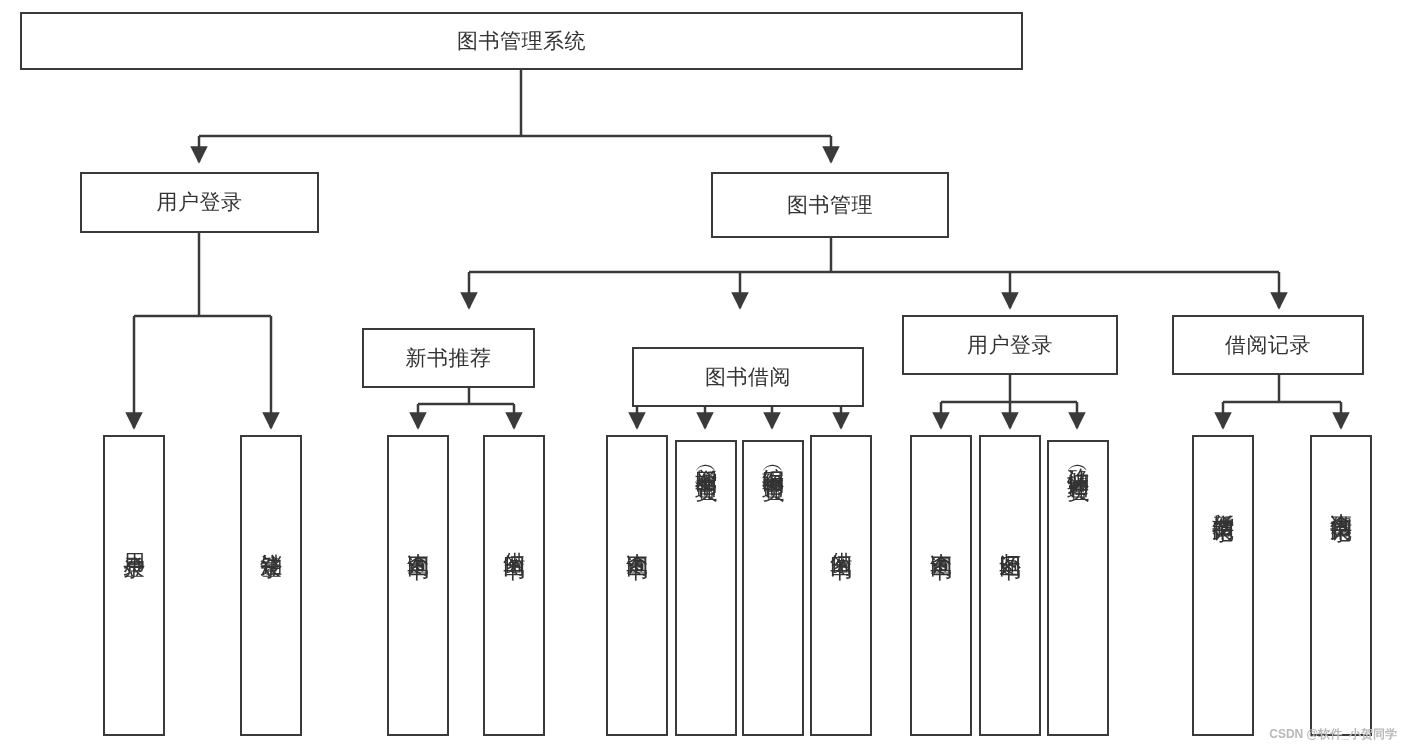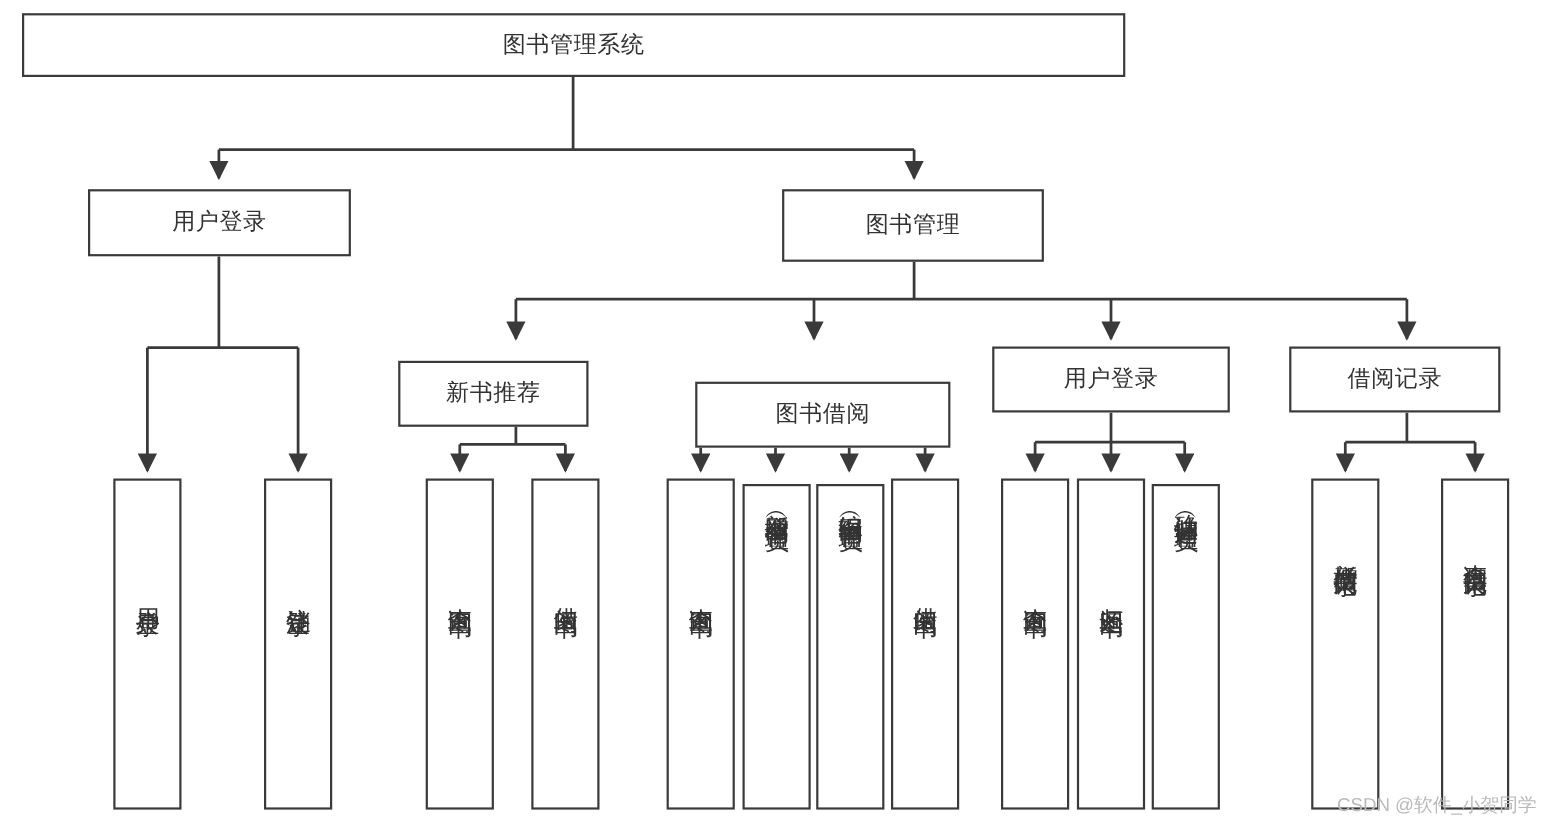--- a/index.html
+++ b/index.html
@@ -59,24 +59,25 @@
   .node.vert.mid2 .lbl{
     padding-top:52px;
   }
   .node.vert.top .lbl{
     padding-top:2px;
   }
   #watermark{
     position:absolute;
     right:8px;
     bottom:4px;
-    font-size:17px;
+    font-size:12px;
     color:#b9b9b9;
     z-index:5;
     white-space:nowrap;
+    font-weight:bold;
   }
 </style>
 </head>
 <body>
 
 <div id="canvas">
 
   <svg id="edges" viewBox="0 0 1405 747" xmlns="http://www.w3.org/2000/svg">
     <defs>
       <marker id="arrow" viewBox="0 0 10 10" refX="9" refY="5" markerWidth="7" markerHeight="7" orient="auto-start-reverse">

